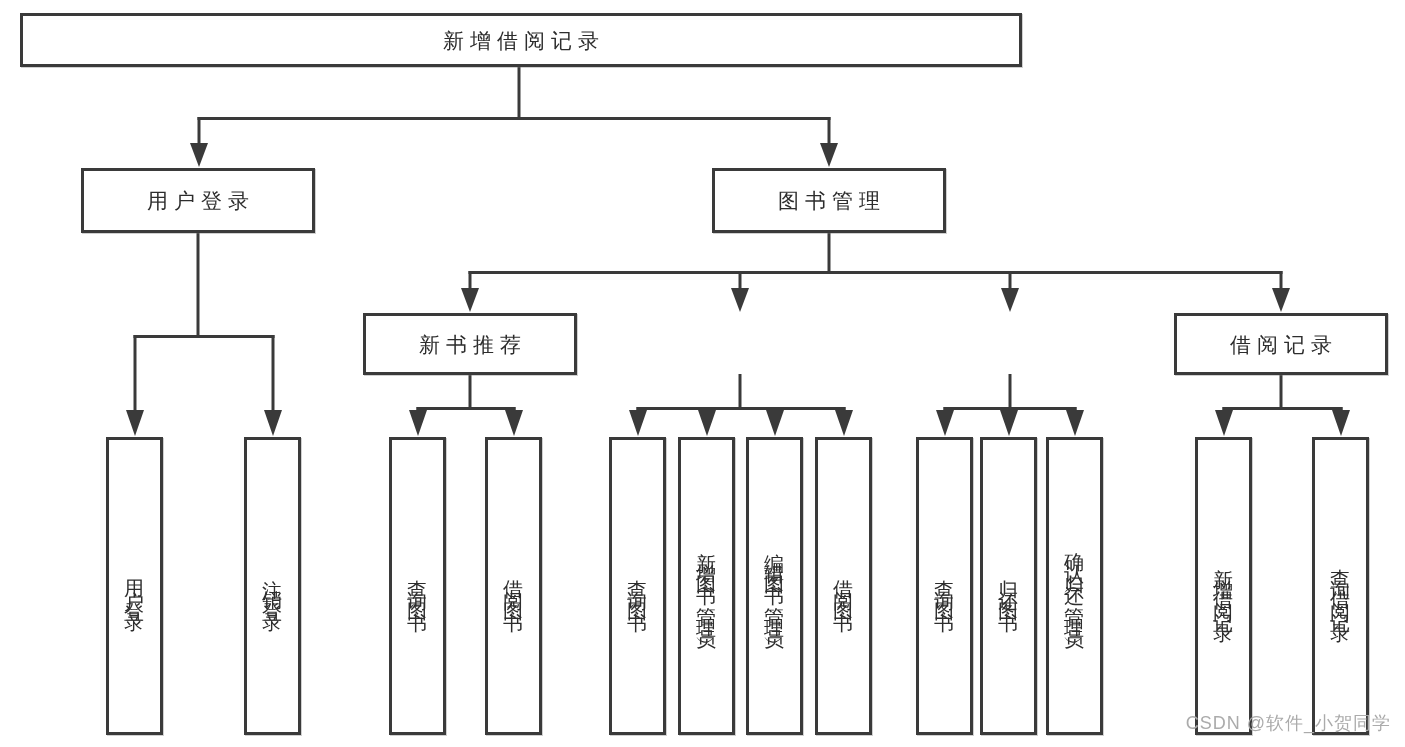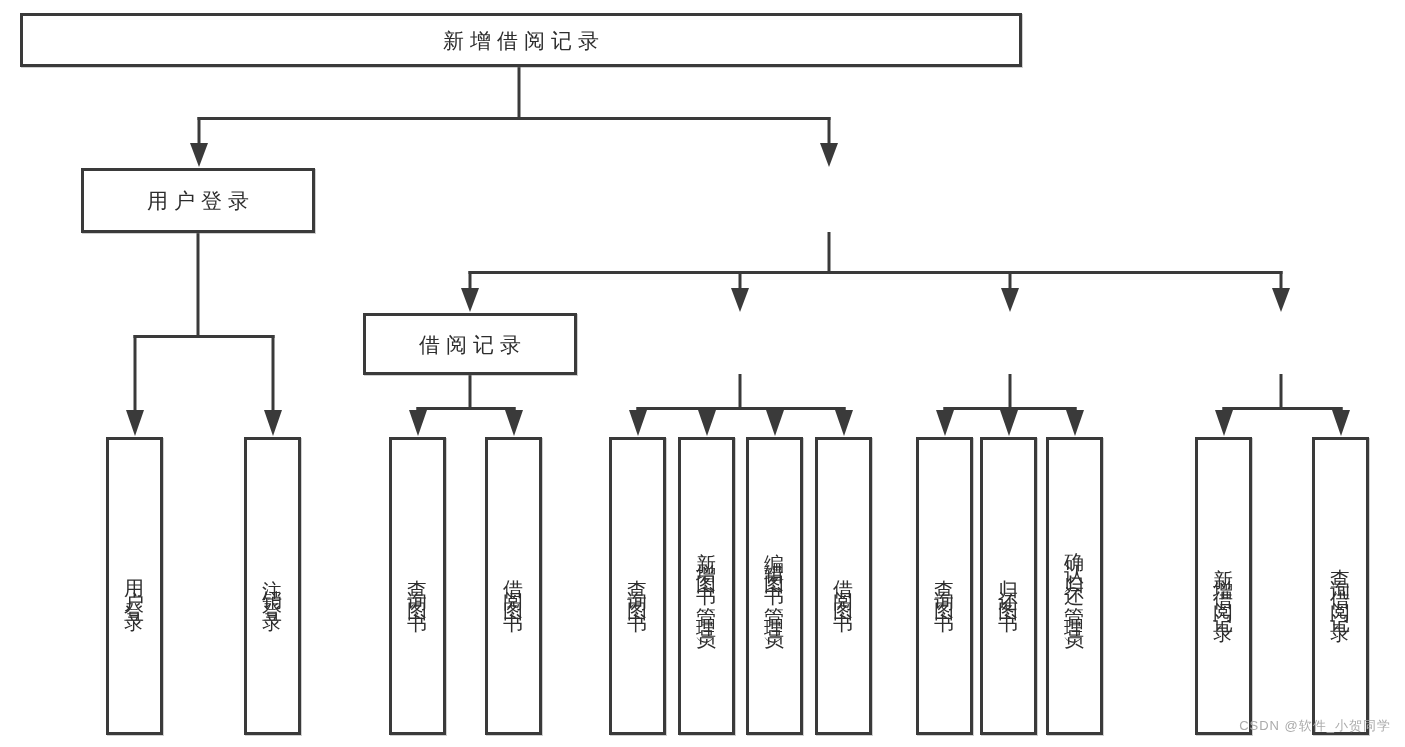--- a/index.html
+++ b/index.html
@@ -42,21 +42,21 @@
   }
   .hbox-top{left:20px;top:13px;width:1002px;height:54px;}
   .lvl2{height:65px;width:234px;top:168px;}
   .lvl3{height:62px;width:214px;top:313px;}
   #watermark{
     position:absolute;
     right:14px;
     bottom:12px;
     z-index:3;
     color:#ababab;
-    font-size:13px;
+    font-size:18px;
     letter-spacing:1px;
     white-space:nowrap;
   }
 </style>
 </head>
 <body>
 
 <div id="stage">
 
   <svg id="connectors" width="1405" height="747" viewBox="0 0 1405 747" xmlns="http://www.w3.org/2000/svg">
@@ -128,22 +128,28 @@
     </g>
   </svg>
 
   <div class="node hbox-top">
     <span class="hlabel">新增借阅记录</span>
   </div>
 
   <div class="node lvl2" style="left:81px;">
     <span class="hlabel">用户登录</span>
   </div>
+  <div class="node lvl2" style="left:712px;">
+    <span class="hlabel">图书管理</span>
+  </div>
 
   <div class="node lvl3" style="left:363px;">
+    <span class="hlabel">新书推荐</span>
+  </div>
+  <div class="node lvl3" style="left:1174px;">
     <span class="hlabel">借阅记录</span>
   </div>
 
   <div class="node vbox" style="left:106px;top:437px;">
     <span class="vlabel">用户登录</span>
   </div>
   <div class="node vbox" style="left:244px;top:437px;">
     <span class="vlabel">注销登录</span>
   </div>
 

